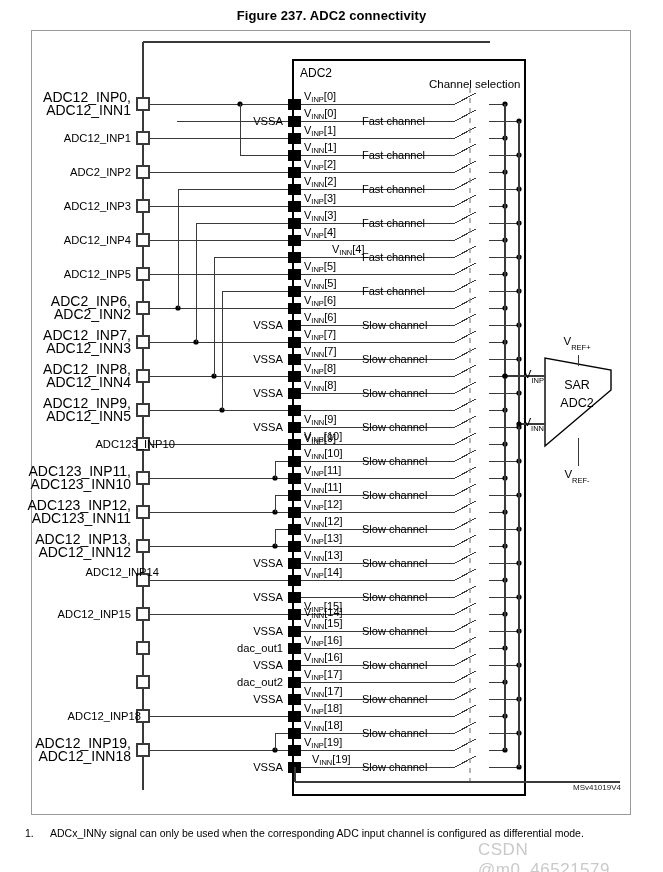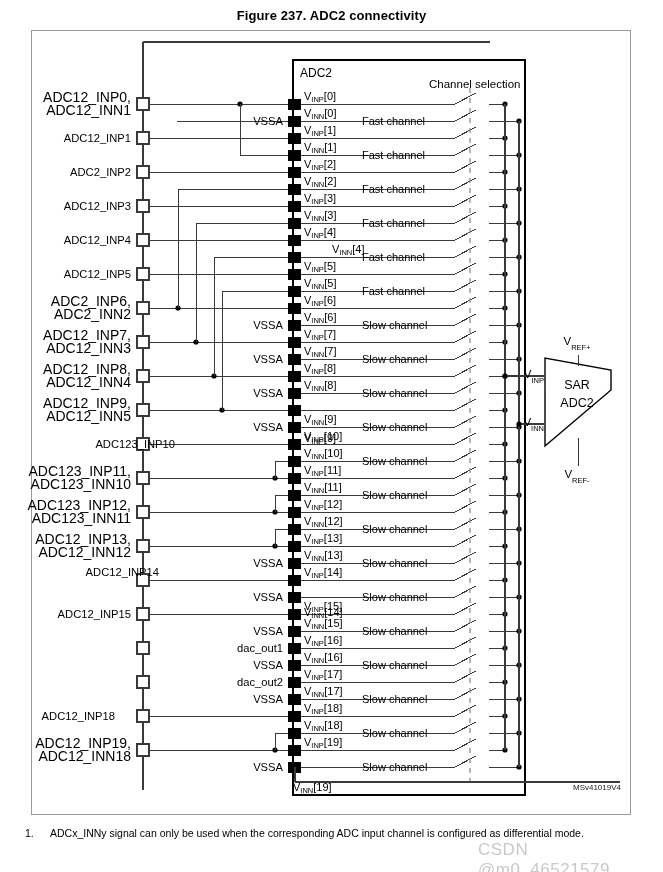--- a/index.html
+++ b/index.html
@@ -383,39 +383,39 @@
     <div class="sig" style="left: 304px; top: 640px;">V<sub>INP</sub>[16]</div>
     <div class="sig" style="left: 304px; top: 657px;">V<sub>INN</sub>[16]</div>
     <div class="chan" style="left: 362px; top: 665px;">Slow channel</div>
     <div class="sig" style="left: 304px; top: 674px;">V<sub>INP</sub>[17]</div>
     <div class="sig" style="left: 304px; top: 691px;">V<sub>INN</sub>[17]</div>
     <div class="chan" style="left: 362px; top: 699px;">Slow channel</div>
     <div class="sig" style="left: 304px; top: 708px;">V<sub>INP</sub>[18]</div>
     <div class="sig" style="left: 304px; top: 725px;">V<sub>INN</sub>[18]</div>
     <div class="chan" style="left: 362px; top: 733px;">Slow channel</div>
     <div class="sig" style="left: 304px; top: 742px;">V<sub>INP</sub>[19]</div>
-    <div class="sig" style="left: 293px; top: 759px; margin-top: 28px;">V<sub>INN</sub>[19]</div>
+    <div class="sig" style="left: 312px; top: 759px;">V<sub>INN</sub>[19]</div>
     <div class="chan" style="left: 362px; top: 767px;">Slow channel</div>
     <div class="lbl2" style="left: 131px; top: 104px;">ADC12_INP0,<br>ADC12_INN1</div>
     <div class="lbl r" style="left: 131px; top: 138px;">ADC12_INP1</div>
     <div class="lbl r" style="left: 131px; top: 172px;">ADC2_INP2</div>
     <div class="lbl r" style="left: 131px; top: 206px;">ADC12_INP3</div>
     <div class="lbl r" style="left: 131px; top: 240px;">ADC12_INP4</div>
     <div class="lbl r" style="left: 131px; top: 274px;">ADC12_INP5</div>
     <div class="lbl2" style="left: 131px; top: 308px;">ADC2_INP6,<br>ADC2_INN2</div>
     <div class="lbl2" style="left: 131px; top: 342px;">ADC12_INP7,<br>ADC12_INN3</div>
     <div class="lbl2" style="left: 131px; top: 376px;">ADC12_INP8,<br>ADC12_INN4</div>
     <div class="lbl2" style="left: 131px; top: 410px;">ADC12_INP9,<br>ADC12_INN5</div>
     <div class="lbl r" style="left: 147px; top: 444px; margin-left: 28px;">ADC123_INP10</div>
     <div class="lbl2" style="left: 131px; top: 478px;">ADC123_INP11,<br>ADC123_INN10</div>
     <div class="lbl2" style="left: 131px; top: 512px;">ADC123_INP12,<br>ADC123_INN11</div>
     <div class="lbl2" style="left: 131px; top: 546px;">ADC12_INP13,<br>ADC12_INN12</div>
     <div class="lbl r" style="left: 131px; top: 572px; margin-left: 28px;">ADC12_INP14</div>
     <div class="lbl r" style="left: 131px; top: 614px;">ADC12_INP15</div>
-    <div class="lbl r" style="left: 115px; top: 716px; text-align: right;">ADC12_INP18</div>
+    <div class="lbl r" style="left: 141px; top: 716px; text-align: right;">ADC12_INP18</div>
     <div class="lbl2" style="left: 131px; top: 750px;">ADC12_INP19,<br>ADC12_INN18</div>
     <div class="lbl r" style="left: 283px; top: 121px;">VSSA</div>
     <div class="lbl r" style="left: 283px; top: 325px;">VSSA</div>
     <div class="lbl r" style="left: 283px; top: 359px;">VSSA</div>
     <div class="lbl r" style="left: 283px; top: 393px;">VSSA</div>
     <div class="lbl r" style="left: 283px; top: 427px;">VSSA</div>
     <div class="lbl r" style="left: 283px; top: 563px;">VSSA</div>
     <div class="lbl r" style="left: 283px; top: 597px;">VSSA</div>
     <div class="lbl r" style="left: 283px; top: 631px;">VSSA</div>
     <div class="lbl r" style="left: 283px; top: 648px;">dac_out1</div>

